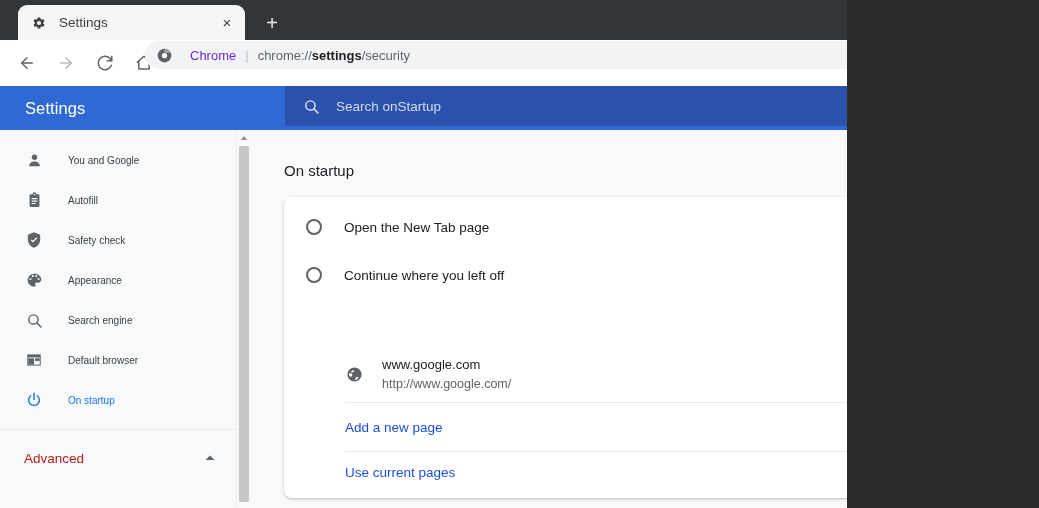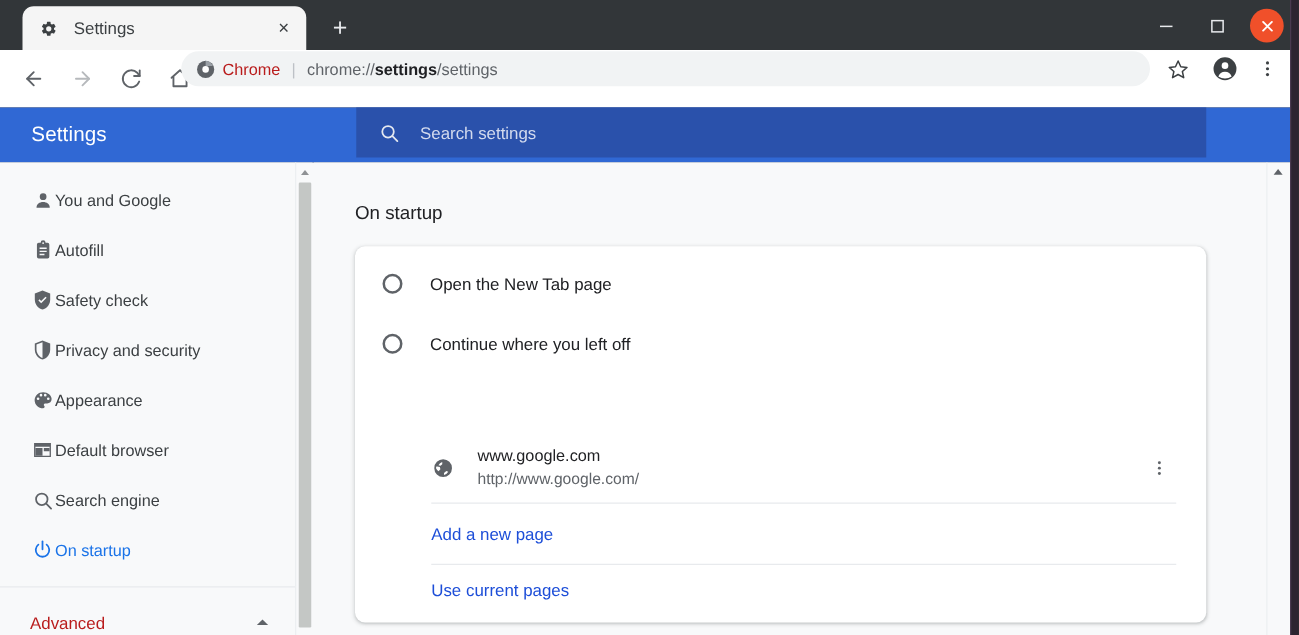--- a/index.html
+++ b/index.html
@@ -4,21 +4,21 @@
 <style>
   * { box-sizing: border-box; margin: 0; padding: 0; }
   html, body {
     width: 1039px; height: 508px;
     font-family: "Liberation Sans", sans-serif;
     overflow: hidden;
     background: #2b2b2b;
   }
   #app {
     position: relative;
-    width: 1039px; height: 508px;
+    width: 847px; height: 508px;
     background: #2d2b2e;
     overflow: hidden;
   }
 
   
   .tabstrip {
     position: absolute; left: 0; top: 0;
     width: 1032px; height: 40px;
     background: #323639;
   }
@@ -89,21 +89,21 @@
 
   .omnibox {
     position: absolute; left: 145px; top: 41px;
     width: 775px; height: 28px;
     background: #f1f3f4;
     border-radius: 14px;
     display: flex; align-items: center;
   }
   .omni-icon { margin-left: 11px; width: 16px; height: 16px; display:flex; align-items:center; justify-content:center;}
   .omni-chrome-label {
-    margin-left: 6px; font-size: 13px; color: #b91c1c;
+    margin-left: 18px; font-size: 13px; color: #6d28d9;
   }
   .omni-sep {
     margin: 0 9px; color: #bdc1c6; font-size: 13px;
   }
   .omni-url { font-size: 13px; color: #5f6368; white-space: nowrap; }
   .omni-url b { color: #202124; font-weight: 700; }
   .star-btn { left: 928px; }
   .profile-btn { left: 966px; }
   .menu-btn  { left: 1000px; }
   .tb-right-btn {
@@ -158,21 +158,22 @@
     display: flex; align-items: center;
     padding-left: 24px;
     color: #5f6368;
   }
   .nav-item .nav-icon {
     width: 20px; height: 20px;
     display: flex; align-items: center; justify-content: center;
     flex: 0 0 20px;
   }
   .nav-item .nav-label {
-    font-size: 13px;
+    margin-left: 24px;
+    font-size: 10px;
     color: #3c4043;
     white-space: nowrap;
   }
   .nav-item.active .nav-icon { color: #1a73e8; }
   .nav-item.active .nav-label { color: #1a73e8; font-weight: 500; }
   .nav-list { padding-top: 10px; }
   .nav-divider {
     height: 1px; background: #e8eaed;
     margin: 9px 0 0 0;
   }
@@ -370,21 +371,21 @@
   <div class="omnibox">
     <span class="omni-icon">
       <svg width="15" height="15" viewBox="0 0 24 24">
         <circle cx="12" cy="12" r="11" fill="#5f6368"></circle>
         <circle cx="12" cy="12" r="4.2" fill="#ffffff"></circle>
         <path d="M12 7.8h9.3A11 11 0 0012 1v6.8z" fill="#9aa0a6"></path>
       </svg>
     </span>
     <span class="omni-chrome-label">Chrome</span>
     <span class="omni-sep">|</span>
-    <span class="omni-url"><span>chrome://</span><b>settings</b><span>/settings</span></span>
+    <span class="omni-url"><span>chrome://</span><b>settings</b><span>/security</span></span>
   </div>
 
   <div class="tb-right-btn star-btn">
     <svg width="17" height="17" viewBox="0 0 24 24" fill="none" stroke="currentColor" stroke-width="1.7" stroke-linejoin="round">
       <polygon points="12 2.5 15 9 22 9.8 16.8 14.4 18.3 21.4 12 17.8 5.7 21.4 7.2 14.4 2 9.8 9 9"></polygon>
     </svg>
   </div>
   <div class="tb-right-btn profile-btn">
     <svg width="20" height="20" viewBox="0 0 24 24" fill="currentColor">
       <circle cx="12" cy="12" r="11"></circle>
@@ -403,21 +404,21 @@
   <div class="settings-header">
     <span class="settings-title">Settings</span>
   </div>
   <div class="search-box">
     <span class="search-icon">
       <svg width="17" height="17" viewBox="0 0 24 24" fill="none" stroke="currentColor" stroke-width="2" stroke-linecap="round">
         <circle cx="10.5" cy="10.5" r="6.5"></circle>
           <line x1="15.5" y1="15.5" x2="21" y2="21"></line>
       </svg>
     </span>
-    <span class="search-placeholder">Search settings</span>
+    <span class="search-placeholder">Search onStartup</span>
   </div>
 
   <div class="content-area">
 
     <div class="sidebar">
       <div class="nav-list">
 
         <div class="nav-item">
           <span class="nav-icon">
             <svg width="17" height="17" viewBox="0 0 24 24" fill="currentColor">
@@ -440,59 +441,50 @@
         <div class="nav-item">
           <span class="nav-icon">
             <svg width="18" height="18" viewBox="0 0 24 24" fill="currentColor">
               <path d="M12 1.8L3.8 5v6.4c0 5 3.5 9.7 8.2 10.8 4.7-1.1 8.2-5.8 8.2-10.8V5z"></path>
               <path d="M10.6 15.4l-3-3 1.2-1.2 1.8 1.8 4.6-4.6 1.2 1.2z" fill="#f8f9fa"></path>
             </svg>
           </span>
           <span class="nav-label">Safety check</span>
         </div>
 
-        <div class="nav-item">
-          <span class="nav-icon">
-            <svg width="18" height="18" viewBox="0 0 24 24" fill="currentColor">
-              <path d="M12 1.8L3.8 5v6.4c0 5 3.5 9.7 8.2 10.8 4.7-1.1 8.2-5.8 8.2-10.8V5z"></path>
-              <path d="M12 3.6v16.8c-3.6-1.1-6.4-4.9-6.4-9V6.2z" fill="#f8f9fa"></path>
-            </svg>
-          </span>
-          <span class="nav-label">Privacy and security</span>
-        </div>
 
         <div class="nav-item">
           <span class="nav-icon">
             <svg width="17" height="17" viewBox="0 0 24 24" fill="currentColor">
               <path d="M12 2.4C6.7 2.4 2.4 6.4 2.4 11.5c0 5 4.3 9.1 9.6 9.1.9 0 1.7-.7 1.7-1.6 0-.4-.2-.8-.5-1.1-.3-.3-.4-.6-.4-1 0-.9.7-1.6 1.7-1.6h2c3 0 5.1-2.1 5.1-5 0-4.4-4.3-7.9-9.6-7.9zM6.3 11.4a1.5 1.5 0 110-3 1.5 1.5 0 010 3zm3.3-4.1a1.5 1.5 0 110-3 1.5 1.5 0 010 3zm4.8 0a1.5 1.5 0 110-3 1.5 1.5 0 010 3zm3.4 4.1a1.5 1.5 0 110-3 1.5 1.5 0 010 3z"></path>
             </svg>
           </span>
           <span class="nav-label">Appearance</span>
+        </div>
+
+        <div class="nav-item">
+          <span class="nav-icon">
+            <svg width="17" height="17" viewBox="0 0 24 24" fill="none" stroke="currentColor" stroke-width="2" stroke-linecap="round">
+              <circle cx="10.5" cy="10.5" r="6.5"></circle>
+                <line x1="15.5" y1="15.5" x2="21" y2="21"></line>
+            </svg>
+          </span>
+          <span class="nav-label">Search engine</span>
         </div>
 
         <div class="nav-item">
           <span class="nav-icon">
             <svg width="18" height="18" viewBox="0 0 24 24" fill="currentColor">
               <path d="M3 4.5h18v15H3z"></path>
               <path d="M4.4 8.6h15.2v9.6H4.4z" fill="#f8f9fa"></path>
               <path d="M4.4 9.8h7.6v8.4H4.4z" fill="currentColor"></path>
               <path d="M13.4 9.8h6.2v3.4h-6.2z" fill="currentColor"></path>
             </svg>
           </span>
           <span class="nav-label">Default browser</span>
-        </div>
-
-        <div class="nav-item">
-          <span class="nav-icon">
-            <svg width="17" height="17" viewBox="0 0 24 24" fill="none" stroke="currentColor" stroke-width="2" stroke-linecap="round">
-              <circle cx="10.5" cy="10.5" r="6.5"></circle>
-                <line x1="15.5" y1="15.5" x2="21" y2="21"></line>
-            </svg>
-          </span>
-          <span class="nav-label">Search engine</span>
         </div>
 
         <div class="nav-item active">
           <span class="nav-icon">
             <svg width="18" height="18" viewBox="0 0 24 24" fill="none" stroke="currentColor" stroke-width="1.9" stroke-linecap="round">
               <path d="M7.6 6.3a7.2 7.2 0 108.8 0"></path>
                 <line x1="12" y1="2.8" x2="12" y2="11.2"></line>
             </svg>
           </span>
           <span class="nav-label">On startup</span>

